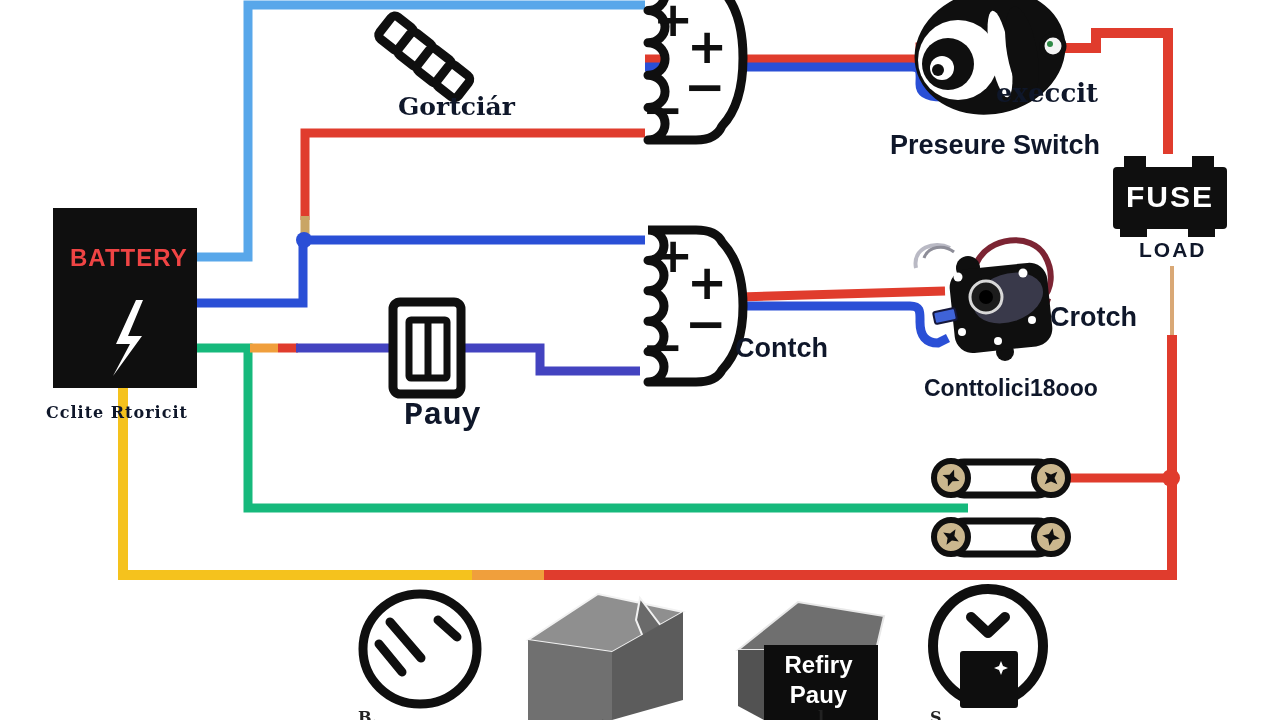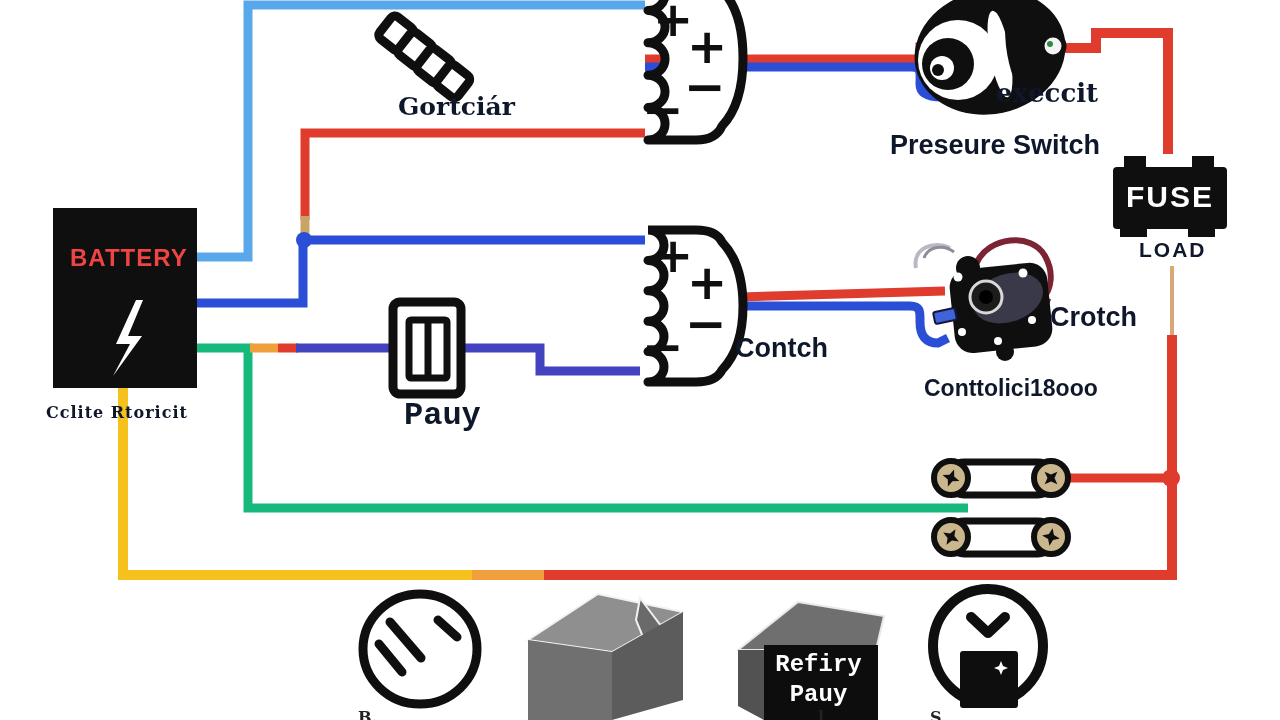--- a/index.html
+++ b/index.html
@@ -34,21 +34,21 @@
   .lbl-battery-caption{left:46px;top:403px;font-size:16px;letter-spacing:1px;}
   .lbl-connector{left:398px;top:92px;font-size:25px;}
   .lbl-execcit{left:996px;top:78px;font-size:26px;}
   .lbl-pressure{left:890px;top:130px;font-size:27px;}
   .lbl-fuse{left:1113px;top:180px;width:114px;text-align:center;color:#fff;font-size:30px;letter-spacing:2px;}
   .lbl-load{left:1139px;top:238px;font-size:21px;letter-spacing:2px;font-weight:bold;}
   .lbl-contch{left:735px;top:333px;font-size:27px;}
   .lbl-crotch{left:1050px;top:302px;font-size:27px;}
   .lbl-controlici{left:924px;top:375px;font-size:23px;}
   .lbl-pauy{left:404px;top:397px;font-size:32px;font-family:Liberation Mono, monospace;}
-  .lbl-relaycube{left:764px;top:650px;width:109px;text-align:center;color:#fff;font-size:24px;line-height:30px;font-family:Liberation Mono, monospace;}
+  .lbl-relaycube{left:764px;top:650px;width:109px;text-align:center;color:#fff;font-size:24px;line-height:30px;}
   .stub{position:absolute;top:708px;font-size:16px;font-weight:bold;color:#222;font-family:"DejaVu Serif",serif;}
 </style>
 </head>
 <body>
 
 <div class="canvas" style="--red: #e03c2d; --dark_red: #7c2433; --blue: #2a4fd6; --light_blue: #58a7ea; --indigo: #4343c0; --green: #16b97c; --yellow: #f5c21d; --orange: #f09f3c; --tan: #c9a565; --tan_light: #d9a876; --black: #0f0f0f; --gray_cube_top: #8f8f8f; --gray_cube_front: #707070; --gray_cube_side: #5c5c5c; --screw_tan: #cbb78e;">
 
   <svg width="1280" height="720" viewBox="0 0 1280 720">
 
     <g>

